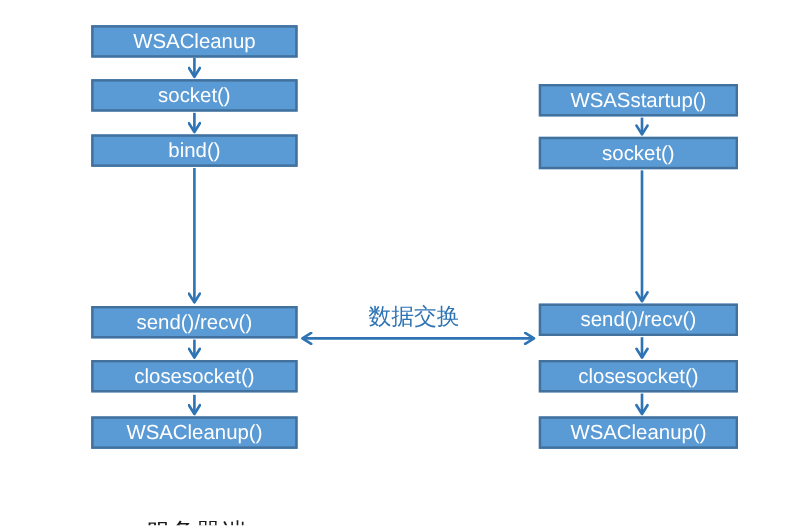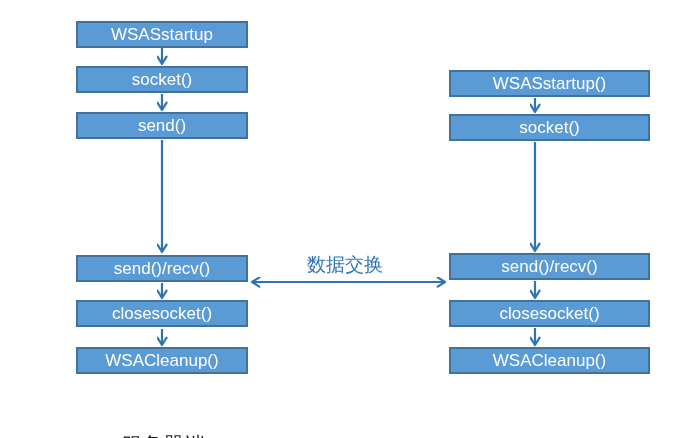--- a/index.html
+++ b/index.html
@@ -42,21 +42,21 @@
     border: 2px solid var(--box-border, #41719C);
     color: var(--box-text, #ffffff);
     font-size: 17px;
     display: flex;
     align-items: center;
     justify-content: center;
     white-space: nowrap;
     line-height: 1;
   }
   .col-server { left: 76px; }
-  .col-client { left: 449px; width: 201px; }
+  .col-client { left: 449px; width: 166px; }
   .exchange-label {
     position: absolute;
     left: 307px;
     top: 254px;
     width: 100px;
     text-align: left;
     color: var(--arrow, #2E74B5);
     font-size: 19px;
     line-height: 22px;
     white-space: nowrap;
@@ -94,23 +94,23 @@
     <line class="arrow-line" x1="162" y1="329" x2="162" y2="345" marker-end="url(#ah)"></line>
 
     <line class="arrow-line" x1="535" y1="98" x2="535" y2="112" marker-end="url(#ah)"></line>
     <line class="arrow-line" x1="535" y1="142" x2="535" y2="251" marker-end="url(#ah)"></line>
     <line class="arrow-line" x1="535" y1="281" x2="535" y2="298" marker-end="url(#ah)"></line>
     <line class="arrow-line" x1="535" y1="328" x2="535" y2="345" marker-end="url(#ah)"></line>
 
     <line class="arrow-line" x1="252" y1="282" x2="445" y2="282" marker-start="url(#ah)" marker-end="url(#ah)"></line>
   </svg>
 
-  <div class="flow-box col-server" style="top:21px">WSASstartup</div>
+  <div class="flow-box col-server" style="top:21px">WSACleanup</div>
   <div class="flow-box col-server" style="top:66px">socket()</div>
-  <div class="flow-box col-server" style="top:112px">send()</div>
+  <div class="flow-box col-server" style="top:112px">bind()</div>
   <div class="flow-box col-server" style="top:255px">send()/recv()</div>
   <div class="flow-box col-server" style="top:300px">closesocket()</div>
   <div class="flow-box col-server" style="top:347px">WSACleanup()</div>
 
   <div class="flow-box col-client" style="top:70px">WSASstartup()</div>
   <div class="flow-box col-client" style="top:114px">socket()</div>
   <div class="flow-box col-client" style="top:253px">send()/recv()</div>
   <div class="flow-box col-client" style="top:300px">closesocket()</div>
   <div class="flow-box col-client" style="top:347px">WSACleanup()</div>
 

